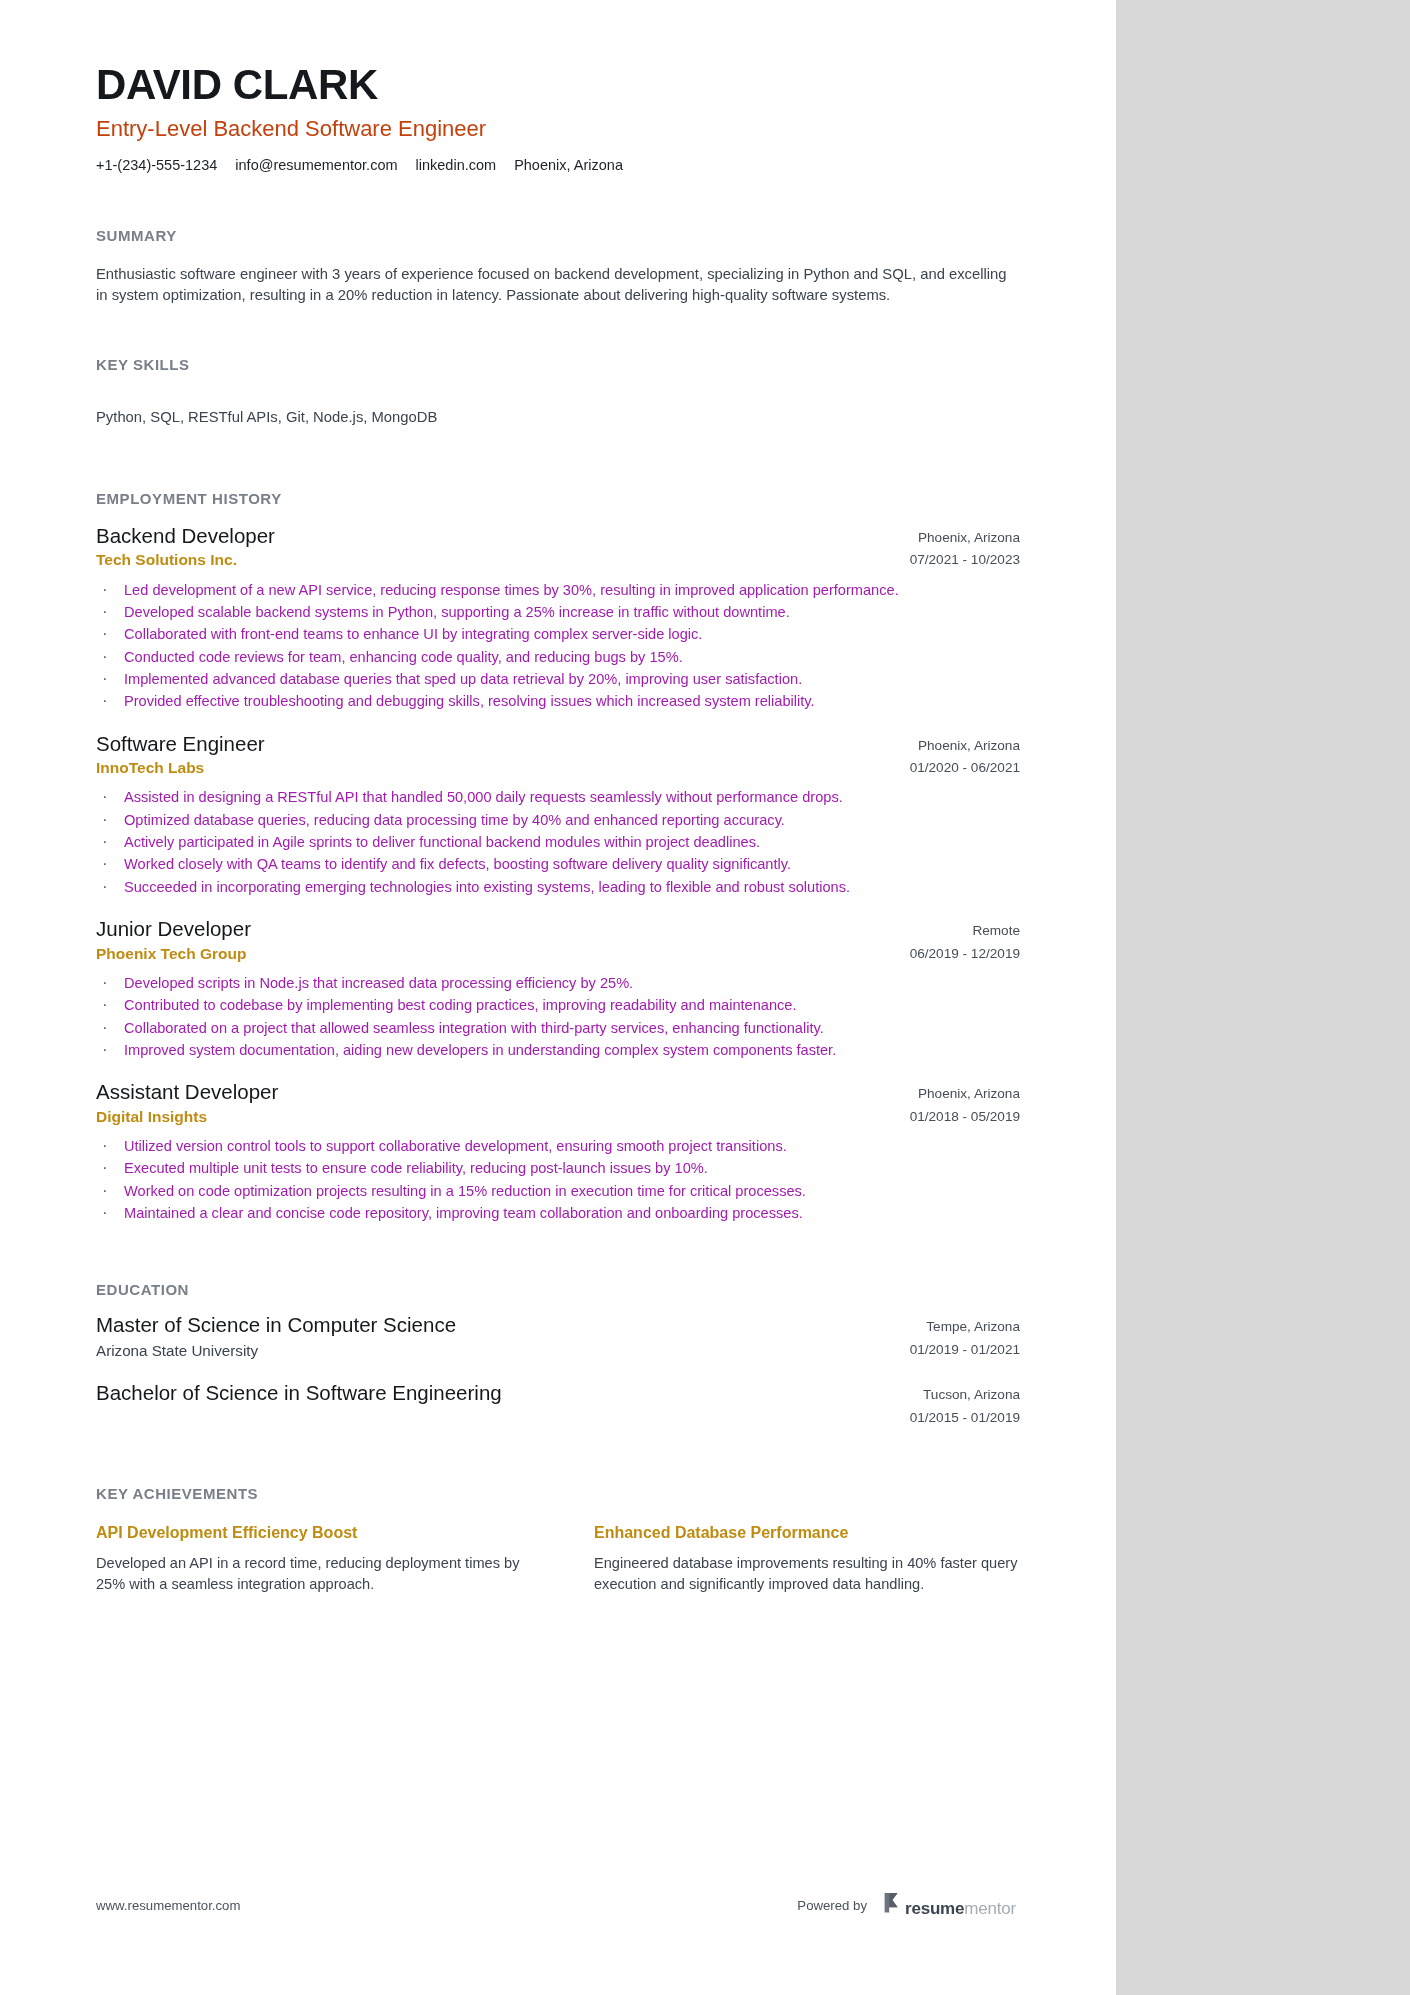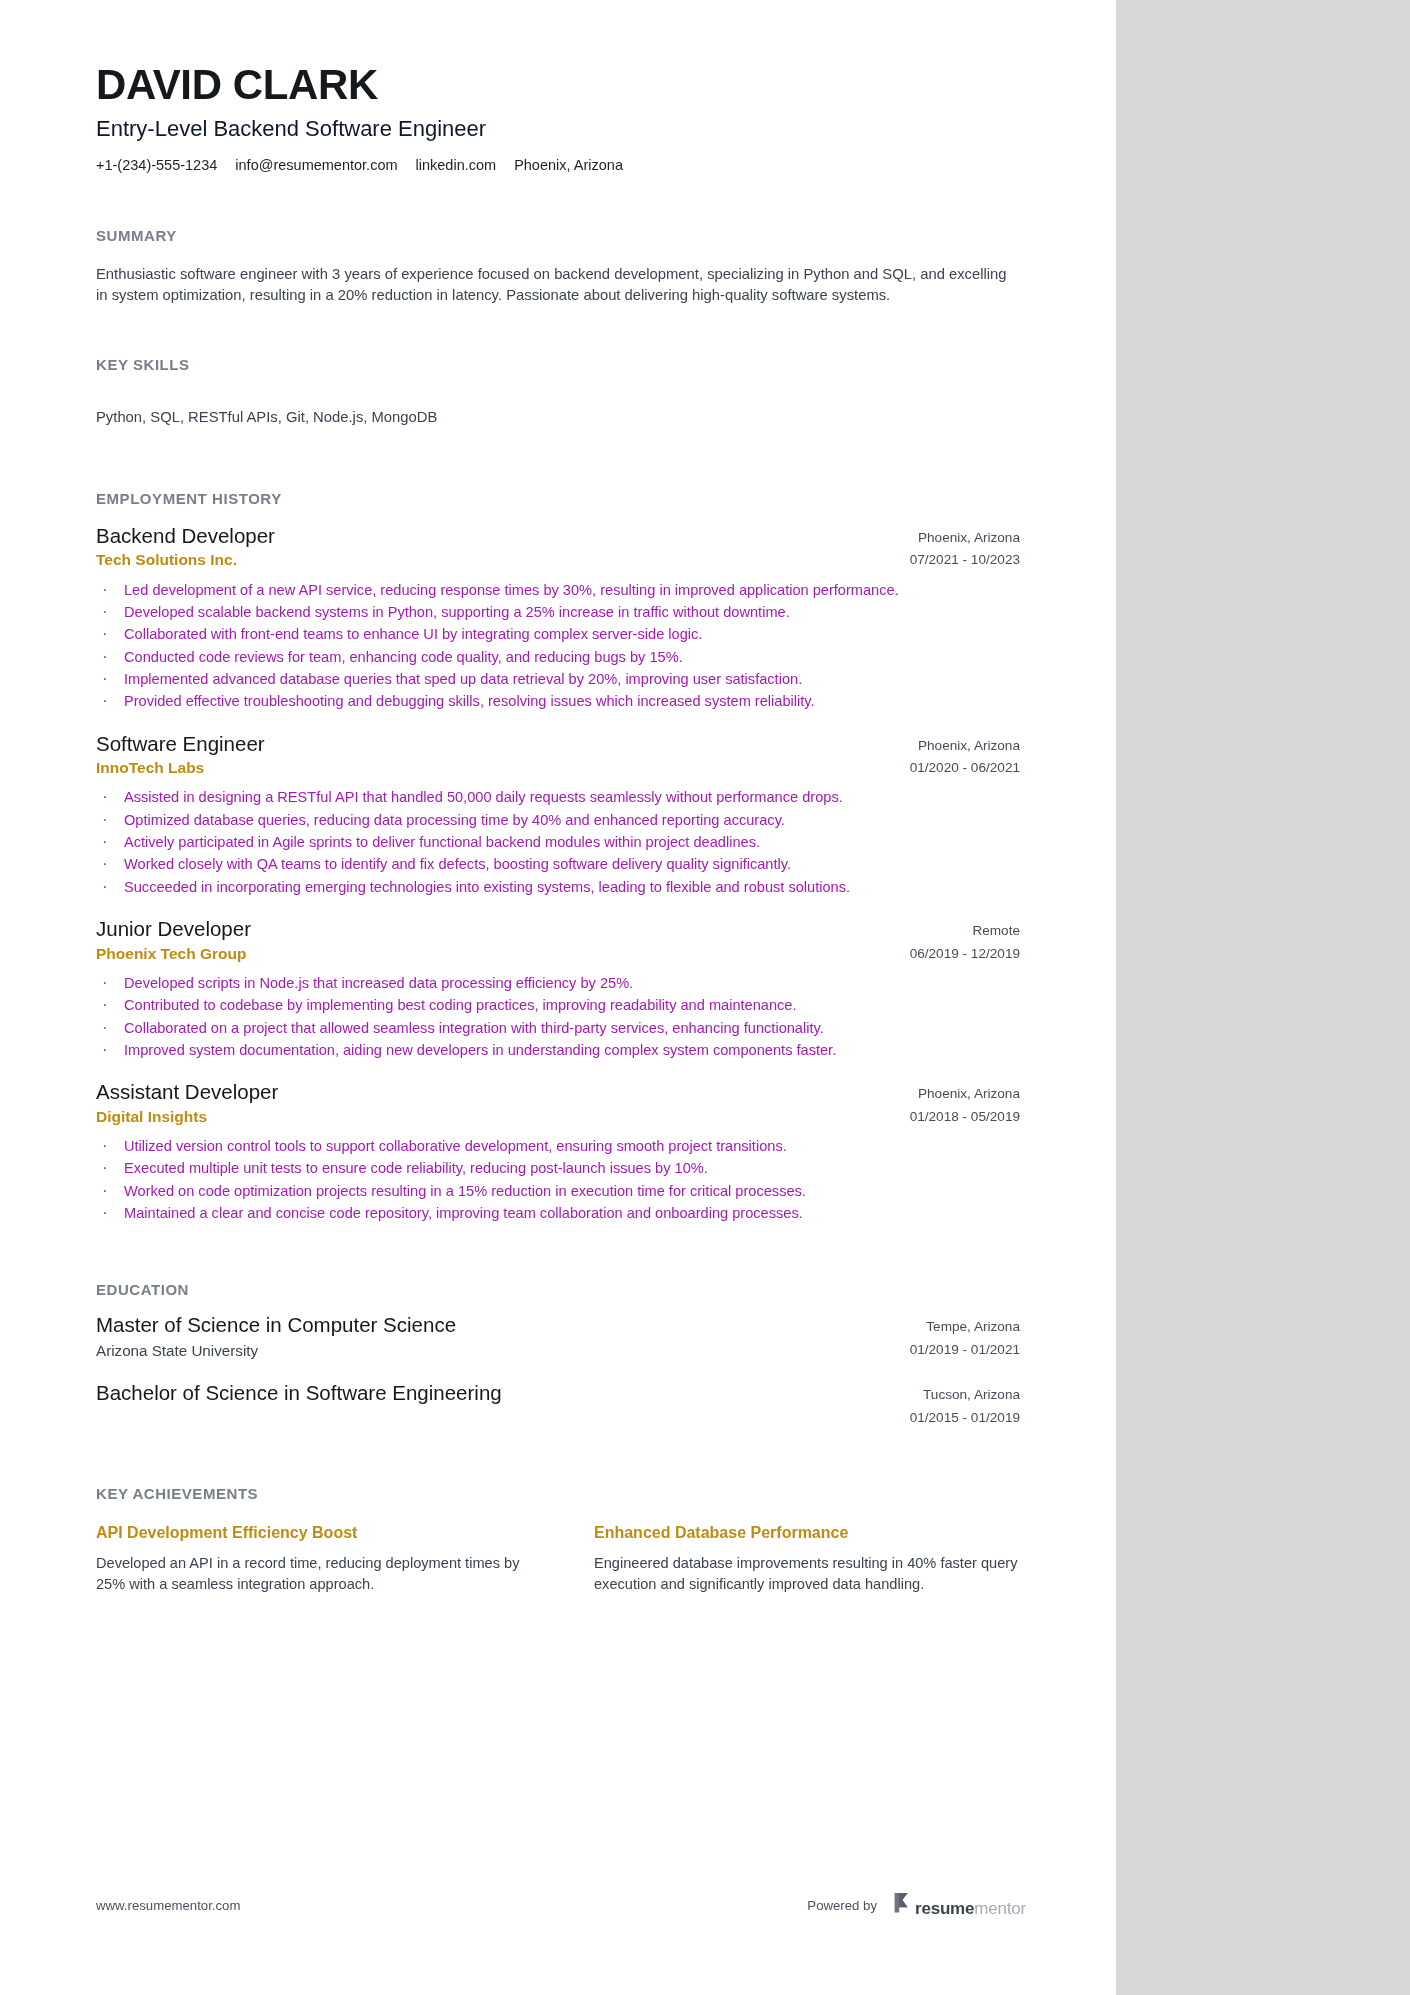--- a/index.html
+++ b/index.html
@@ -23,21 +23,21 @@
     font-size: 42px;
     font-weight: 700;
     letter-spacing: -0.4px;
     color: #15181c;
     line-height: 1.08;
     margin-bottom: 9px;
   }
   .job-title {
     font-size: 22px;
     font-weight: 400;
-    color: #0f172a;
+    color: #c2410c;
     line-height: 1.2;
     margin-bottom: 13px;
   }
   .contact-line {
     font-size: 14.5px;
     color: #1d2128;
     line-height: 1.3;
     display: flex;
     flex-wrap: wrap;
   }
@@ -160,21 +160,21 @@
   .ach-text {
     font-size: 14.6px;
     line-height: 1.45;
     color: #3b434f;
   }
 
   
   .footer {
     position: absolute;
     left: 96px;
-    right: 90px;
+    right: 100px;
     bottom: 78px;
     display: flex;
     justify-content: space-between;
     align-items: center;
   }
   .footer-url {
     font-size: 13.2px;
     color: #4a525e;
   }
   .footer-right {

